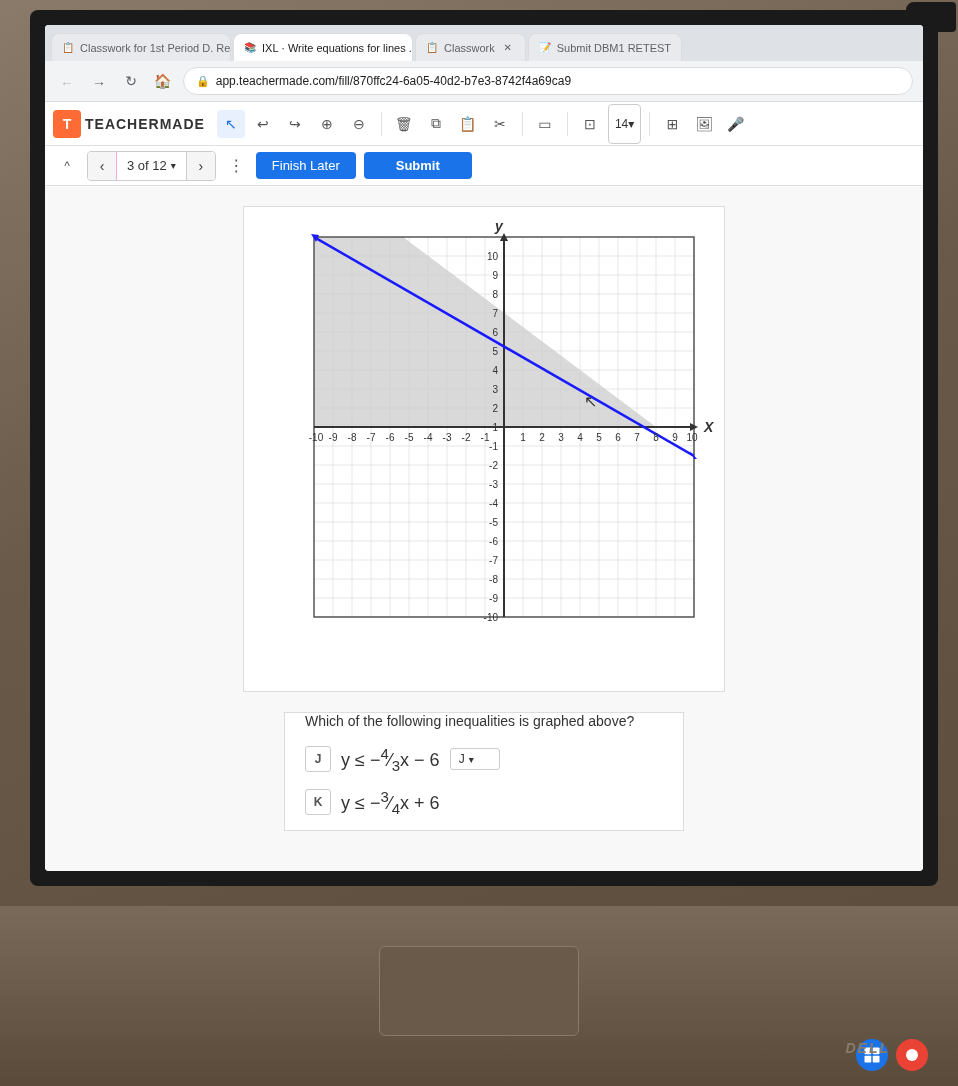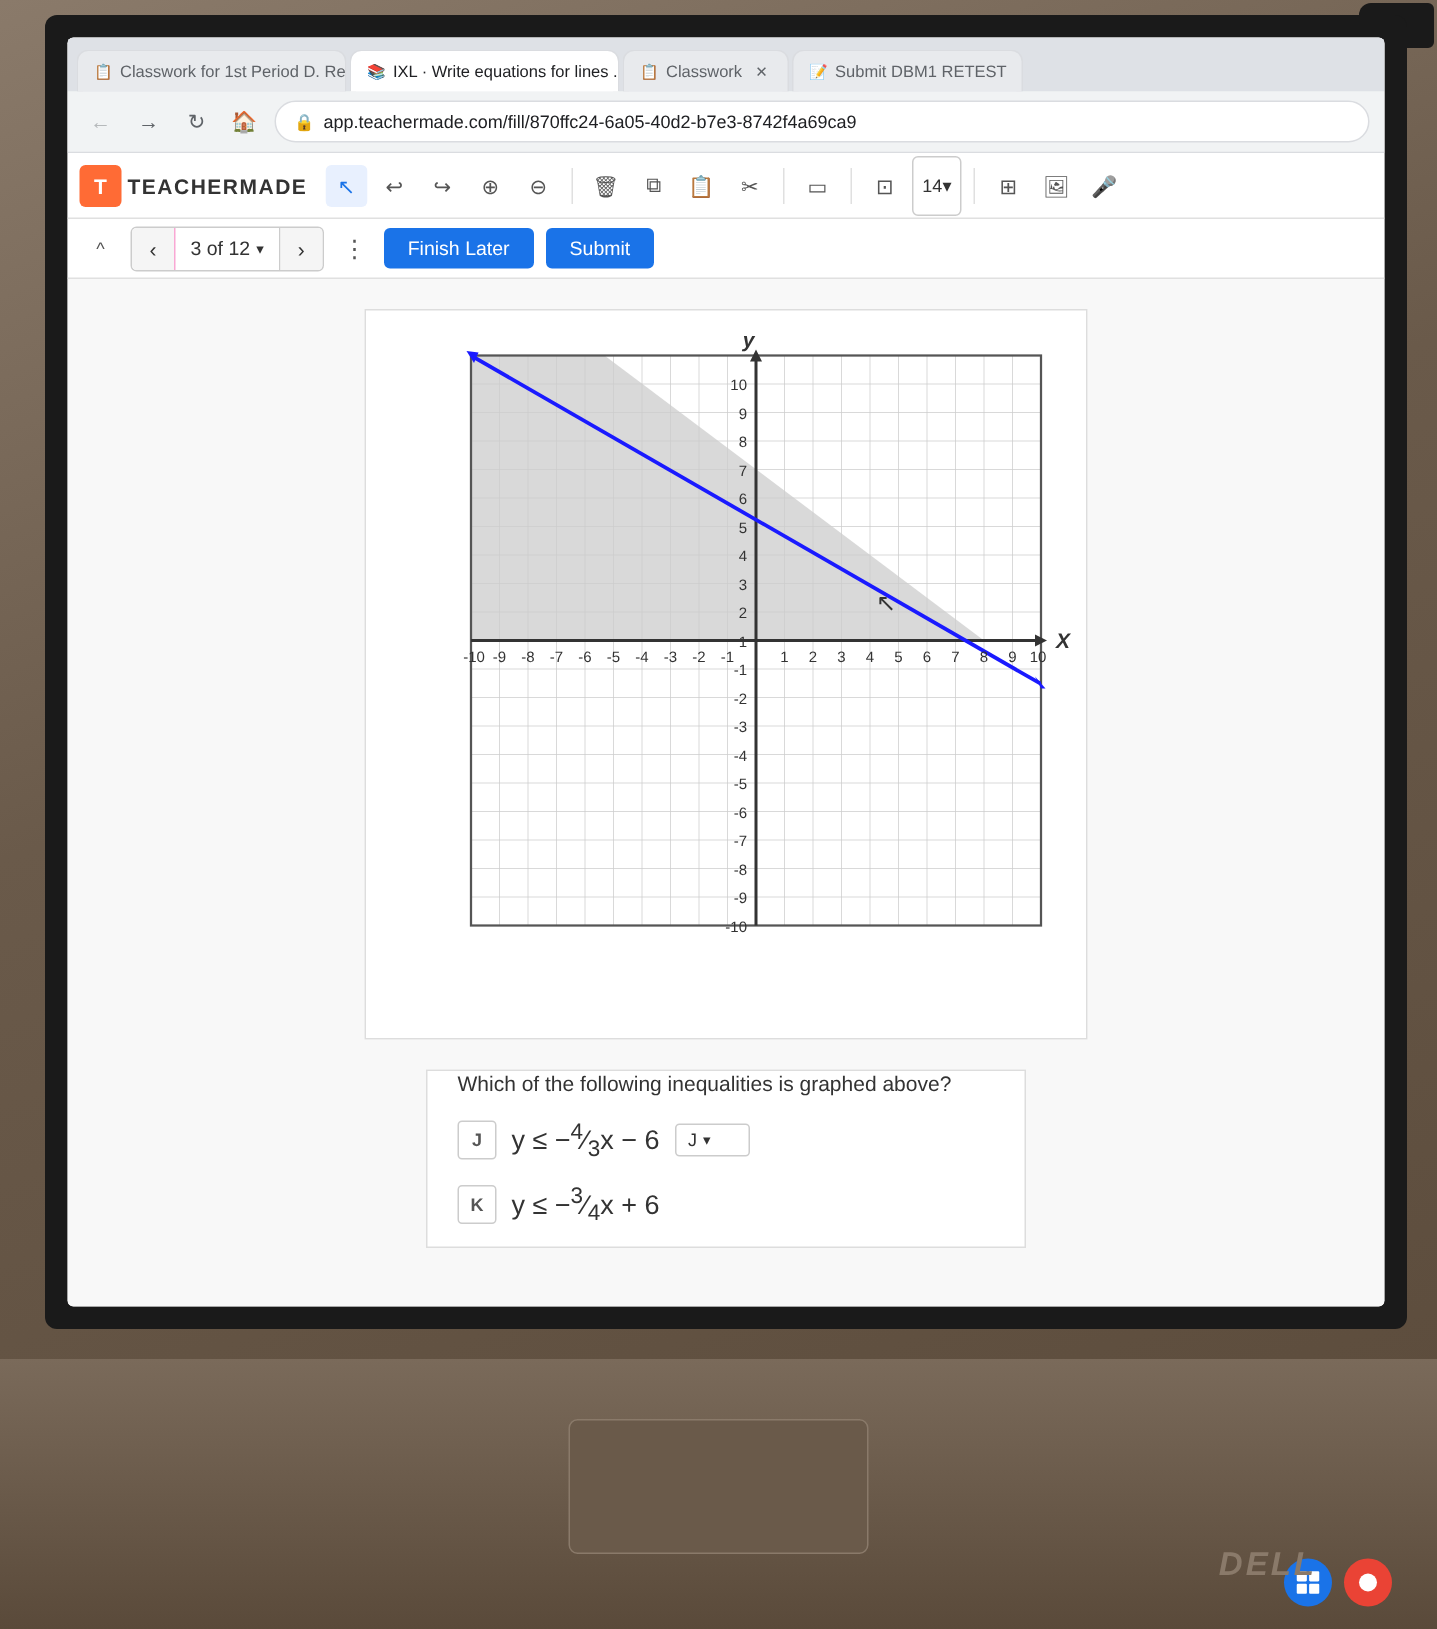--- a/index.html
+++ b/index.html
@@ -295,28 +295,28 @@
       background: #1a73e8;
       color: white;
       border: none;
       border-radius: 4px;
       font-size: 13px;
       cursor: pointer;
       font-weight: 500;
     }
 
     .submit-btn {
-      padding: 6px 16px;
+      padding: 6px 32px;
       background: #1a73e8;
       color: white;
       border: none;
       border-radius: 4px;
       font-size: 13px;
       cursor: pointer;
-      font-weight: 400;
+      font-weight: 700;
     }
 
     
     .main-content {
       flex: 1;
       background: #f8f8f8;
       overflow: auto;
       padding: 20px;
       display: flex;
       flex-direction: column;
@@ -437,23 +437,23 @@
       height: 90px;
       background: #6a5a4a;
       border-radius: 6px;
       border: 1px solid #8a7a6a;
     }
 
     
     .dell-logo {
       position: absolute;
       bottom: 30px;
-      right: 80px;
+      right: 68px;
       color: #8a7a6a;
-      font-size: 22px;
+      font-size: 14px;
       font-style: italic;
       font-weight: bold;
       letter-spacing: 2px;
       text-align: right;
     }
 
     
     .graph-svg {
       display: block;
     }

